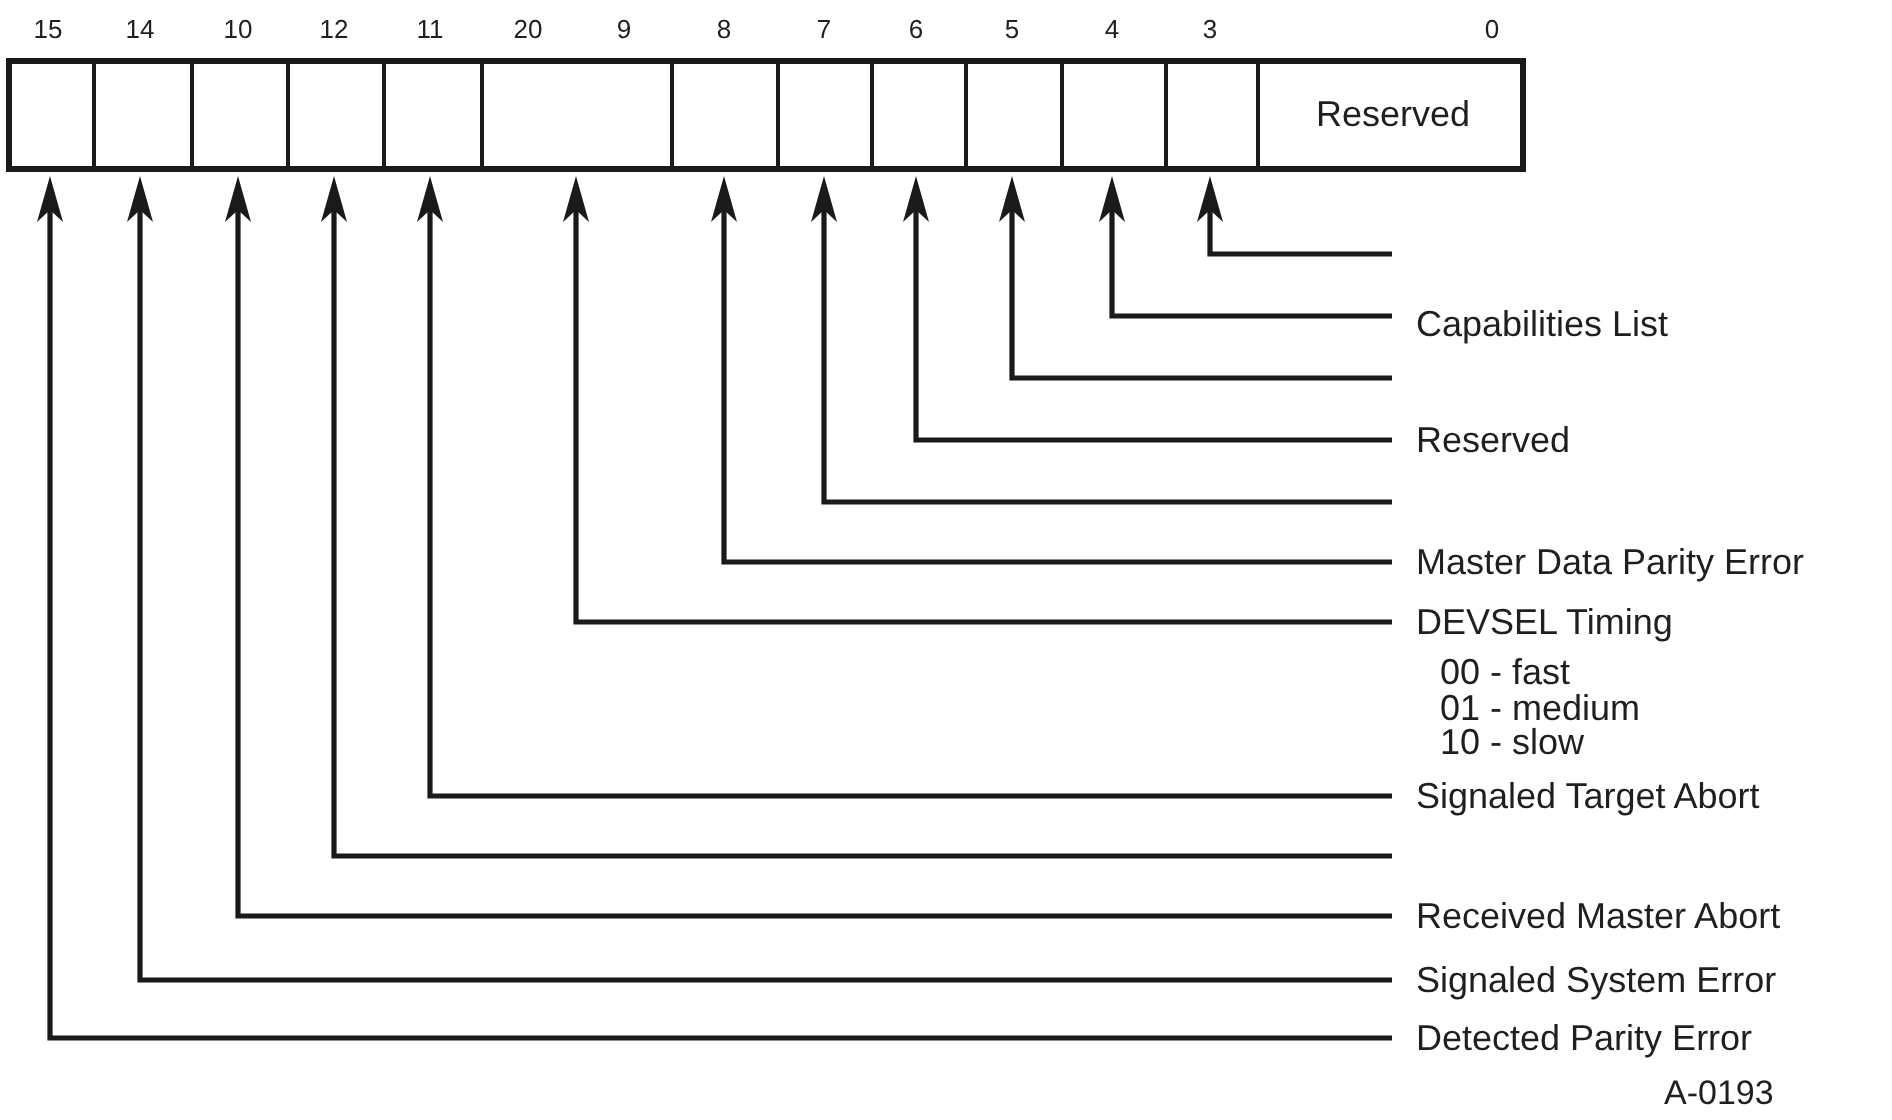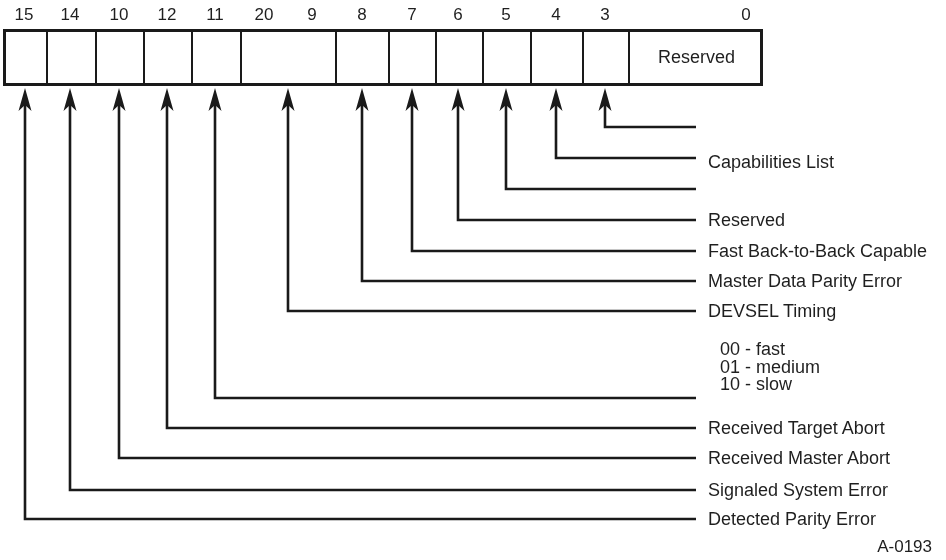--- a/index.html
+++ b/index.html
@@ -13,21 +13,21 @@
     height: 560px;
     background: #ffffff;
     font-family: "Liberation Sans", sans-serif;
     color: #1f1f1f;
     overflow: hidden;
   }
   .bitnum {
     position: absolute;
     top: 5px;
     transform: translateX(-50%);
-    font-size: 17px;
+    font-size: 13px;
     line-height: 20px;
     white-space: nowrap;
   }
   .regbox {
     position: absolute;
     left: 3px;
     top: 29px;
     width: 760px;
     height: 57px;
     border: 3px solid #1a1a1a;
@@ -59,28 +59,27 @@
   }
   .flabel {
     position: absolute;
     left: 708px;
     font-size: 18px;
     line-height: 22px;
     white-space: nowrap;
   }
   .fsub {
     left: 720px;
-    margin-top: 13px;
   }
   .figid {
     position: absolute;
     left: 832px;
     top: 537px;
     width: 100px;
-    text-align: right;
+    text-align: left;
     font-size: 17px;
     line-height: 20px;
   }
   .connectors path {
     fill: none;
     stroke: #1a1a1a;
     stroke-width: 2.6;
   }
   .connectors polygon {
     fill: #1a1a1a;
@@ -159,26 +158,25 @@
 
     <path d="M70 103 L70 490 L696 490"></path>
     <polygon points="70,88 63.5,111 70,105 76.5,111"></polygon>
 
     <path d="M25 103 L25 519 L696 519"></path>
     <polygon points="25,88 18.5,111 25,105 31.5,111"></polygon>
   </svg>
 
   <div class="flabel" style="top:151px">Capabilities List</div>
   <div class="flabel" style="top:209px">Reserved</div>
-  <div class="flabel" style="top:240px">Fast Back-to-Back Capable</div>
   <div class="flabel" style="top:270px">Master Data Parity Error</div>
   <div class="flabel" style="top:300px">DEVSEL Timing</div>
   <div class="flabel fsub" style="top:325px">00 - fast</div>
   <div class="flabel fsub" style="top:343px">01 - medium</div>
   <div class="flabel fsub" style="top:360px">10 - slow</div>
-  <div class="flabel" style="top:417px">Received Target Abort</div>
+  <div class="flabel" style="top:387px">Signaled Target Abort</div>
   <div class="flabel" style="top:447px">Received Master Abort</div>
   <div class="flabel" style="top:479px">Signaled System Error</div>
   <div class="flabel" style="top:508px">Detected Parity Error</div>
 
   <div class="figid">A-0193</div>
 
 </div>
 
 </body></html>

